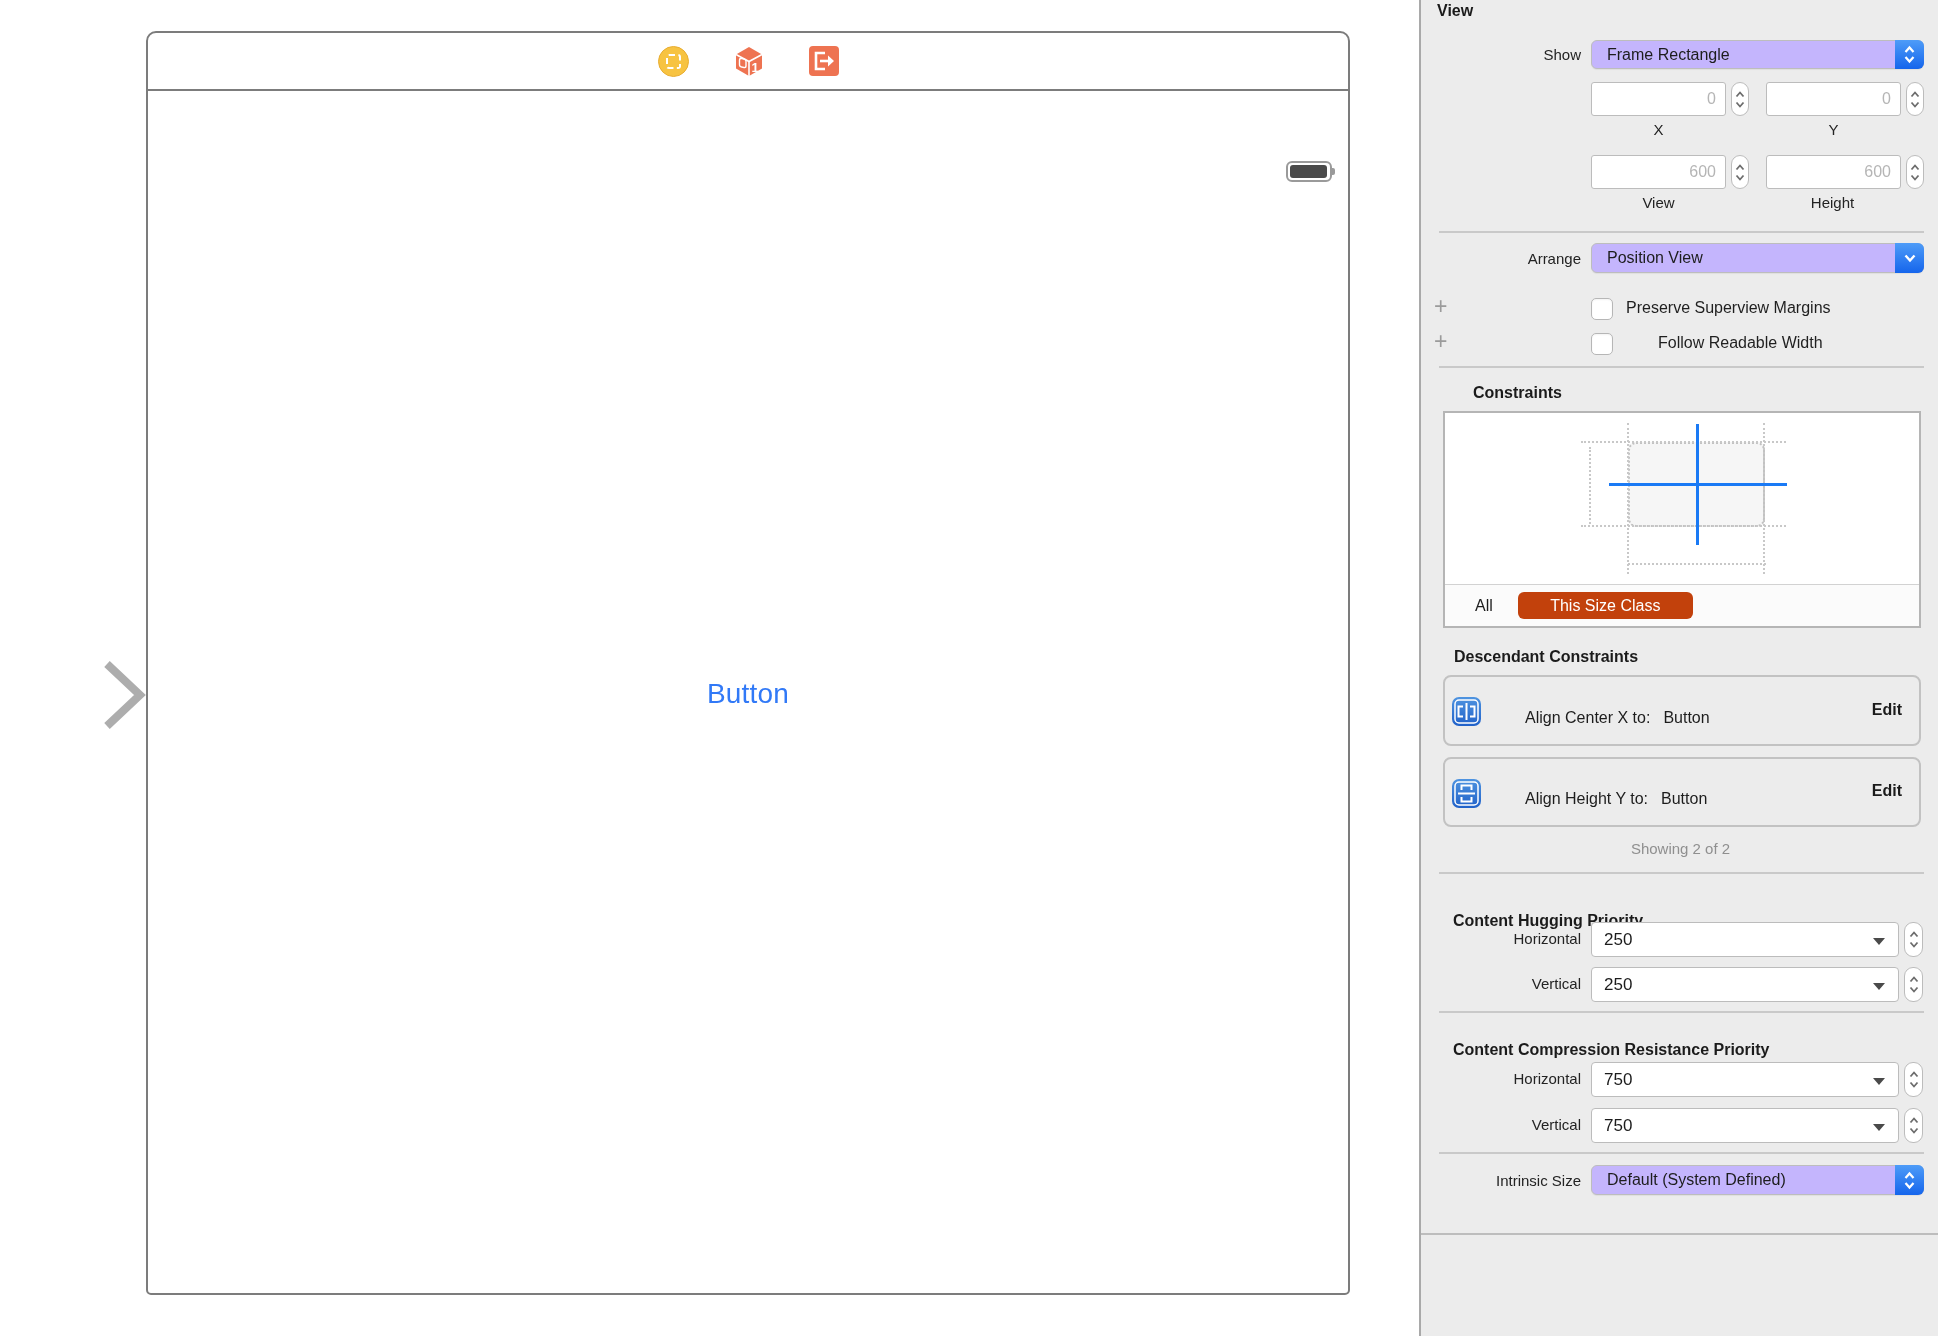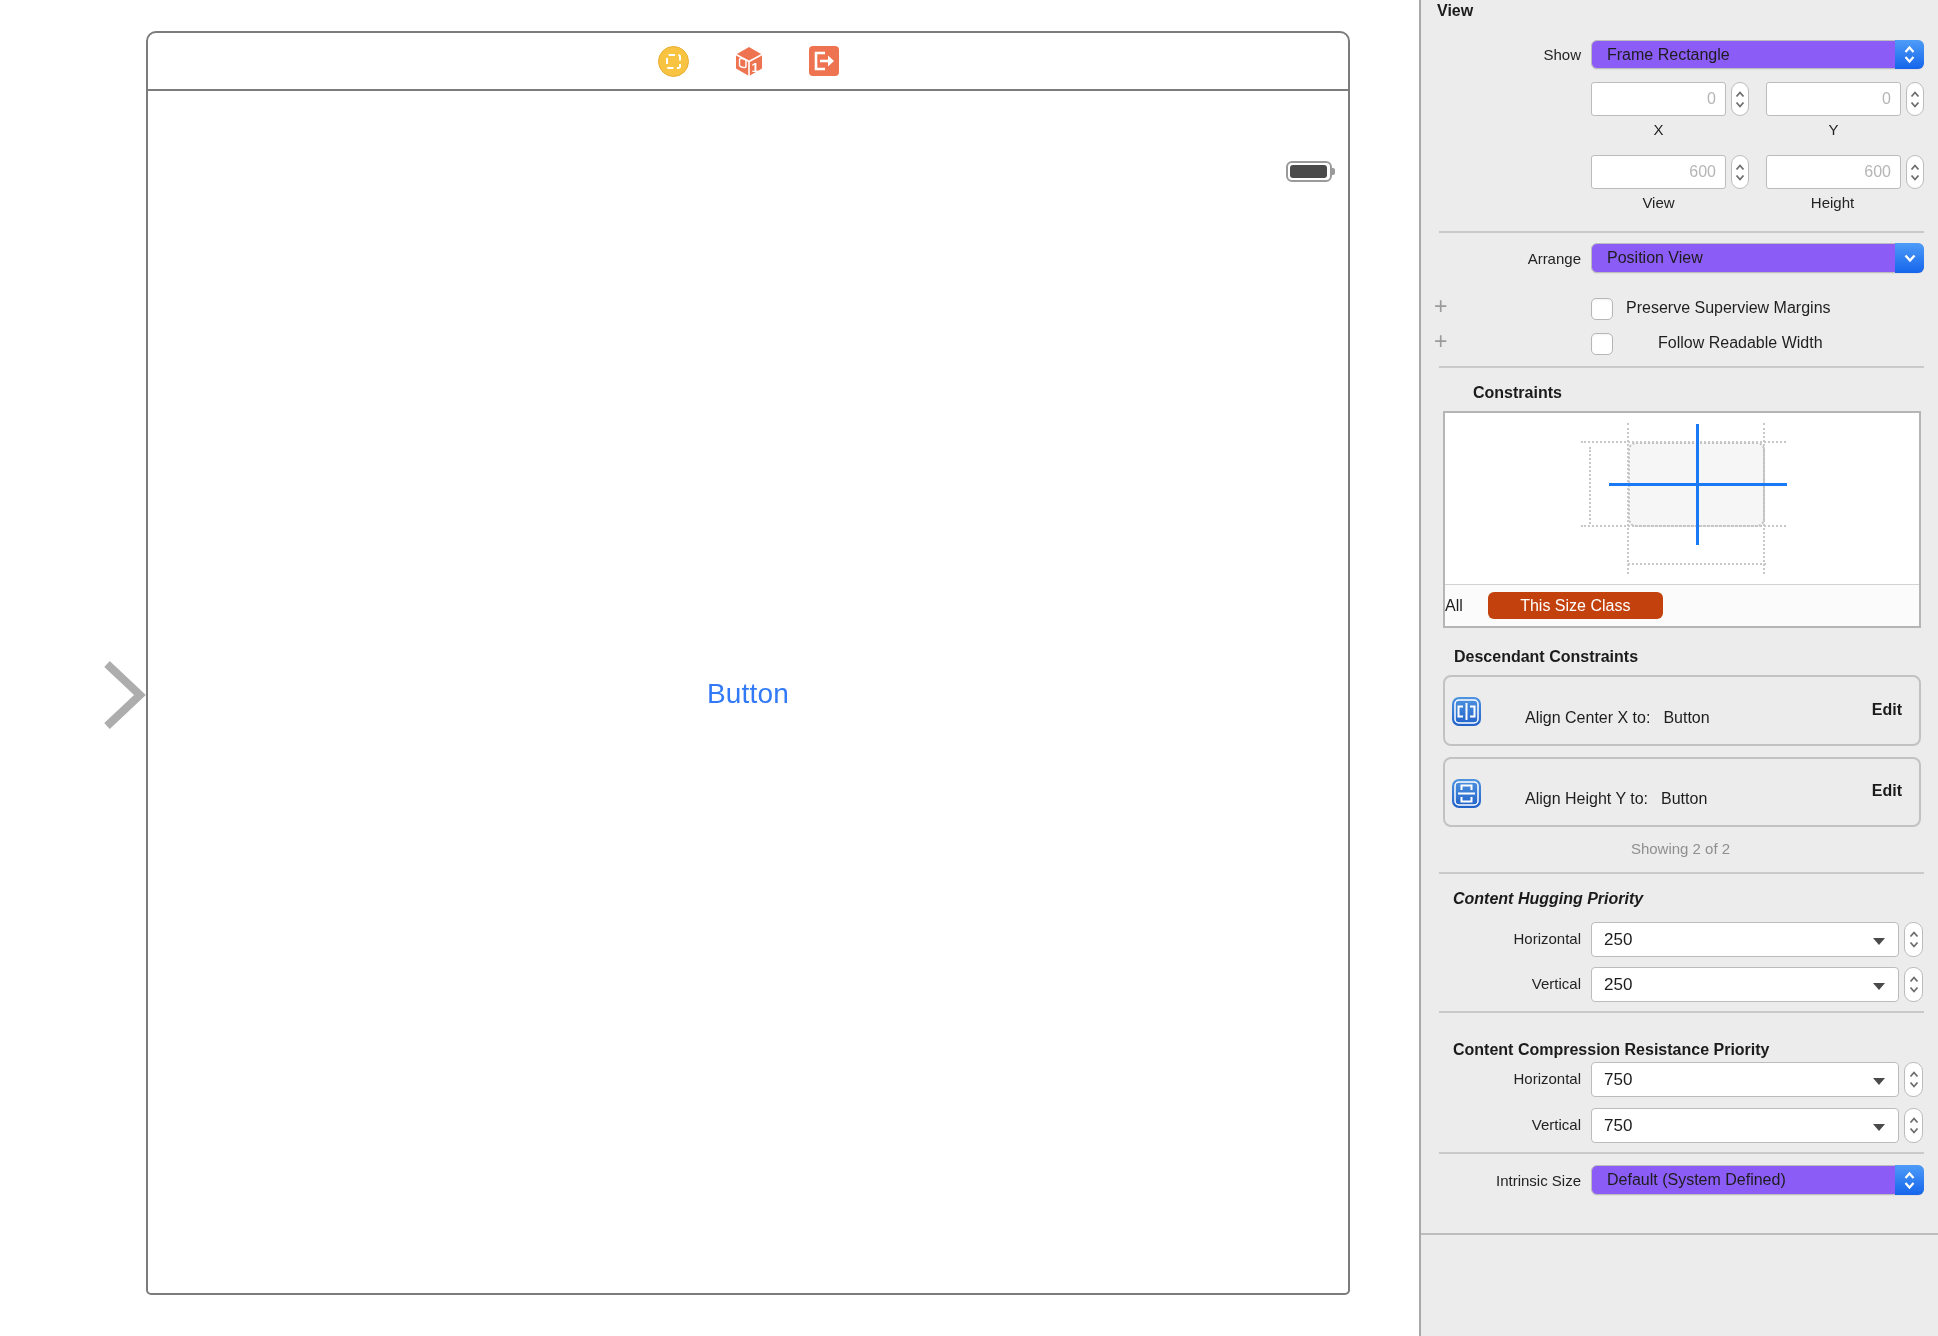--- a/index.html
+++ b/index.html
@@ -52,21 +52,21 @@
     position:absolute;left:1419px;top:0;width:519px;height:1336px;
     background:#ececec;border-left:2px solid #a9a9a9;box-sizing:border-box;
   }
   .sec-h{position:absolute;left:32px;font-weight:bold;font-size:16px;color:#1b1b1b;white-space:nowrap;}
   .rlabel{position:absolute;left:0;width:160px;text-align:right;font-size:15px;color:#232323;white-space:nowrap;}
   .divider{position:absolute;left:18px;width:485px;height:0;border-top:2px solid #c9c9c9;}
   .divider.full{left:0;width:519px;border-top:2px solid #bdbdbd;}
   
   .popup{
     position:absolute;left:170px;width:333px;height:29px;box-sizing:border-box;
-    background:#8b5cf6;border:1px solid #bdbdbd;border-radius:6px;
+    background:#c4b5fd;border:1px solid #bdbdbd;border-radius:6px;
     box-shadow:0 1px 1px rgba(0,0,0,0.06);
   }
   .popup .ptxt{position:absolute;left:15px;top:0;bottom:0;display:flex;align-items:center;font-size:16px;color:#1d1d1d;white-space:nowrap;}
   .popup .cap{
     position:absolute;top:-1px;right:-1px;bottom:-1px;width:29px;
     border-radius:0 6px 6px 0;
     background:linear-gradient(180deg,#4e9cf8 0%,#1565ec 100%);
     display:flex;align-items:center;justify-content:center;
   }
   
@@ -107,21 +107,21 @@
   .diagram .guides{position:absolute;left:0;top:0;right:0;height:174px;overflow:hidden;}
   .g-rect{position:absolute;left:183px;top:29px;width:137px;height:85px;background:#f6f6f6;border:2px dotted #c2c2c2;border-radius:8px;box-sizing:border-box;}
   .g-v{position:absolute;width:0;border-left:2px dotted #c8c8c8;}
   .g-h{position:absolute;height:0;border-top:2px dotted #c8c8c8;}
   .b-v{position:absolute;width:3px;background:#1a7af5;}
   .b-h{position:absolute;height:3px;background:#1a7af5;}
   .sizebar{
     position:absolute;left:0;right:0;bottom:0;height:41px;background:#fbfbfb;border-top:1px solid #d2d2d2;
     display:flex;align-items:center;
   }
-  .all-lbl{font-size:16px;color:#1d1d1d;}
+  .all-lbl{margin-left:30px;font-size:16px;color:#1d1d1d;}
   .pill{
     margin-left:25px;width:175px;height:27px;border-radius:6px;background:#c2410c;
     color:#ffffff;font-size:16px;display:flex;align-items:center;justify-content:center;white-space:nowrap;
   }
   
   .card{
     position:absolute;left:22px;width:478px;box-sizing:border-box;
     border:2px solid #c2c2c2;border-radius:8px;background:transparent;
   }
   .cicon{
@@ -310,21 +310,21 @@
     <div class="ctext" style="top:23px;">
       <span>Align Height Y to:</span><span class="ctarget">Button</span>
     </div>
     <div class="edit" style="top:23px;">Edit</div>
   </div>
 
   <div class="showing" style="top:840px;">Showing 2 of 2</div>
 
   <div class="divider" style="top:872px;"></div>
 
-  <div class="sec-h" style="top:890px;font-style:italic;">Content Hugging Priority</div>
+  <div class="sec-h" style="top:912px;">Content Hugging Priority</div>
 
   <div class="rlabel" style="top:930px;">Horizontal</div>
   <div class="combo" style="top:922px;">
     <span>250</span><span class="tri"></span>
   </div>
   <div class="stepper tall" style="left:483px;top:922px;width:19px;">
     <svg class="chev" width="10" height="7" viewBox="0 0 10 7">
         <polyline points="1.5,5.5 5,1.5 8.5,5.5" fill="none" stroke="#6c6c6c" stroke-width="1.8"></polyline>
       </svg>
     <svg class="chev" width="10" height="7" viewBox="0 0 10 7">

